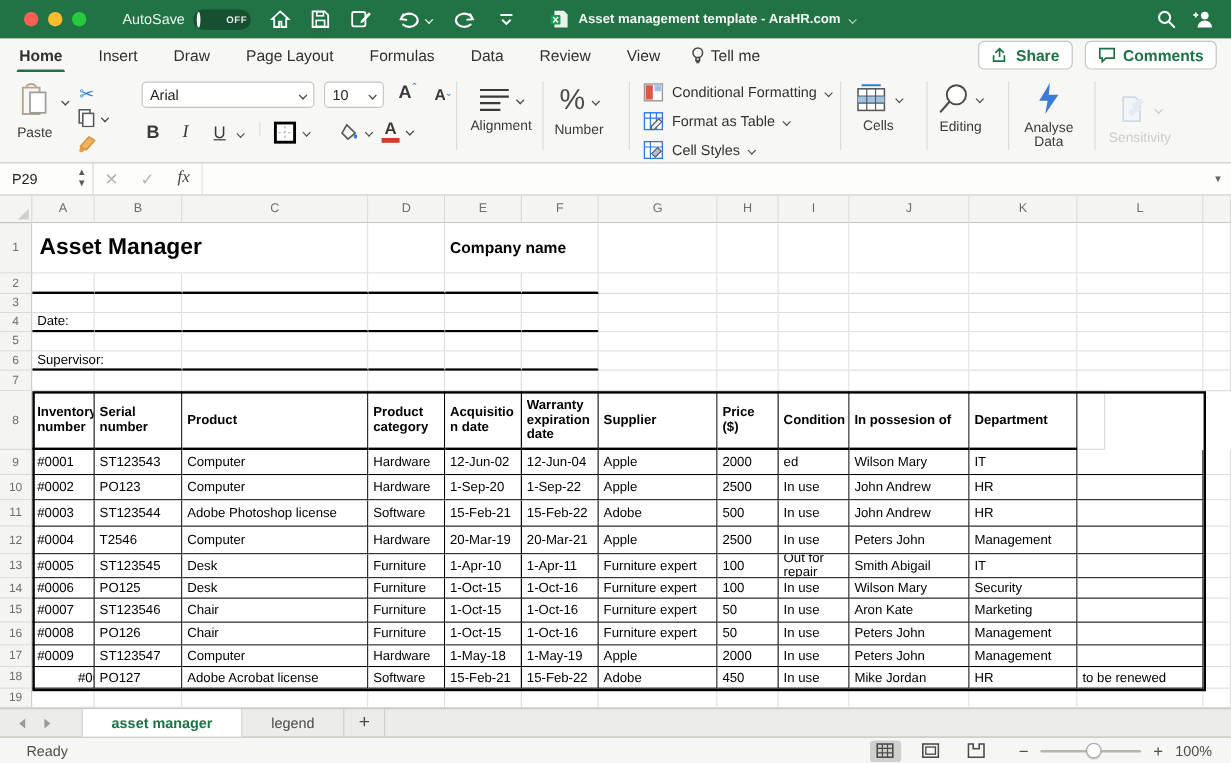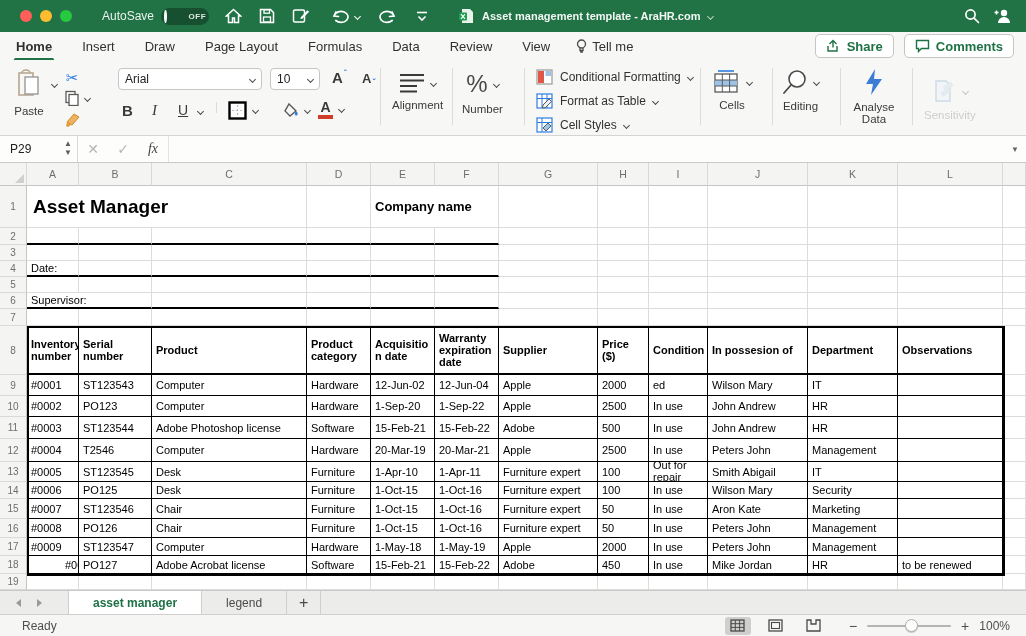--- a/index.html
+++ b/index.html
@@ -550,21 +550,20 @@
         <div class="cell tcell thead tb2" style="width: 64px; height: 49px;">Product category</div>
         <div class="cell tcell thead tb2 pre" style="width: 64px; height: 49px;">Acquisitio
 n date</div>
         <div class="cell tcell thead tb2" style="width: 64px; height: 49px;">Warranty expiration date</div>
         <div class="cell tcell thead tb2" style="width: 99px; height: 49px;">Supplier</div>
         <div class="cell tcell thead tb2 pre" style="width: 51px; height: 49px;">Price
 ($)</div>
         <div class="cell tcell thead tb2" style="width: 59px; height: 49px;">Condition</div>
         <div class="cell tcell thead tb2" style="width: 100px; height: 49px;">In possesion of</div>
         <div class="cell tcell thead tb2" style="width: 90px; height: 49px;">Department</div>
-        <div class="cell tcell thead tb2" style="width: 105px; height: 49px;">Observations</div>
         <div class="cell" style="width: 23px; height: 49px;"></div>
       </div>
       <div class="srow">
         <div class="cell gut" style="width: 27px; height: 21px;">9</div>
         <div class="cell tcell" style="width: 52px; height: 21px;">#0001</div>
         <div class="cell tcell" style="width: 73px; height: 21px;">ST123543</div>
         <div class="cell tcell" style="width: 155px; height: 21px;">Computer</div>
         <div class="cell tcell" style="width: 64px; height: 21px;">Hardware</div>
         <div class="cell tcell" style="width: 64px; height: 21px;">12-Jun-02</div>
         <div class="cell tcell" style="width: 64px; height: 21px;">12-Jun-04</div>

